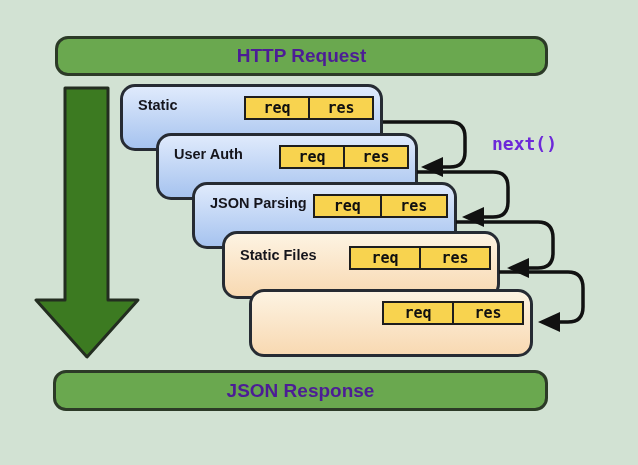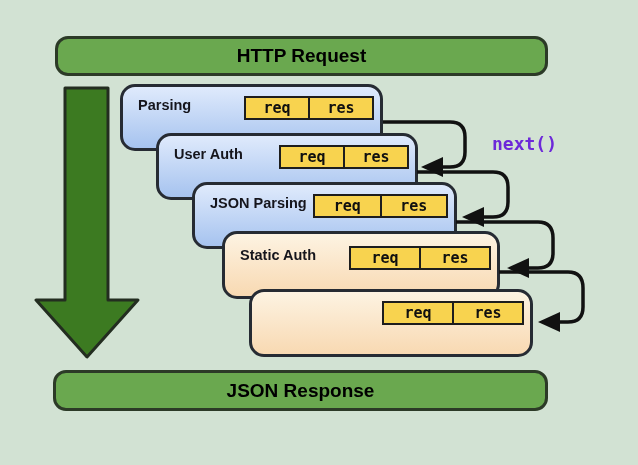--- a/index.html
+++ b/index.html
@@ -12,21 +12,21 @@
   body{background:var(--bg);font-family:"Liberation Sans",sans-serif;}
   .canvas{position:relative;width:638px;height:465px;background:var(--bg);overflow:hidden;}
 
   .hbar{
     position:absolute;left:55px;width:493px;height:40px;
     background:var(--bar-green);border:3px solid var(--bar-border);border-radius:13px;
     box-sizing:border-box;display:flex;align-items:center;justify-content:center;
   }
   .hbar.request{top:36px;}
   .hbar.response{top:370px;left:53px;width:495px;height:41px;}
-  .hbar .bar-label{font-weight:bold;font-size:19px;color:#000000;letter-spacing:0px;}
+  .hbar .bar-label{font-weight:bold;font-size:19px;color:#4c1d95;letter-spacing:0px;}
 
   .card{
     position:absolute;border:3px solid var(--card-border);border-radius:15px;
     box-sizing:border-box;
   }
   .card.blue{background:linear-gradient(to bottom,var(--card-blue-top),var(--card-blue-bottom));}
   .card.peach{background:linear-gradient(to bottom,var(--card-peach-top),var(--card-peach-bottom));}
   .card .card-label{
     position:absolute;left:15px;top:10px;font-weight:bold;font-size:14.5px;color:#15151c;
     white-space:nowrap;
@@ -82,21 +82,21 @@
     <path d="M 499 272 H 568 Q 583 272 583 288 V 307 Q 583 322 568 322 H 558" fill="none" stroke="#111" stroke-width="3.5"></path>
     <polygon points="538,322 560,312 560,332" fill="#111"></polygon>
   </svg>
 
   <div class="pill side-pill">
     <span class="cell">req</span>
     <span class="cell">res</span>
   </div>
 
   <div class="card blue" style="left:120px;top:84px;width:263px;height:67px;">
-    <span class="card-label">Parsing</span>
+    <span class="card-label">Static</span>
     <div class="pill" style="width:130px;">
       <span class="cell">req</span>
       <span class="cell">res</span>
     </div>
   </div>
 
   <div class="card blue" style="left:156px;top:133px;width:262px;height:67px;">
     <span class="card-label">User Auth</span>
     <div class="pill" style="width:130px;">
       <span class="cell">req</span>
@@ -106,21 +106,21 @@
 
   <div class="card blue" style="left:192px;top:182px;width:265px;height:67px;padding-left:40px;">
     <span class="card-label">JSON Parsing</span>
     <div class="pill" style="width:135px;">
       <span class="cell">req</span>
       <span class="cell">res</span>
     </div>
   </div>
 
   <div class="card peach" style="left:222px;top:231px;width:278px;height:68px;">
-    <span class="card-label" style="top:13px;">Static Auth</span>
+    <span class="card-label" style="top:13px;">Static Files</span>
     <div class="pill" style="width:142px;top:12px;">
       <span class="cell">req</span>
       <span class="cell">res</span>
     </div>
   </div>
 
   <div class="card peach" style="left:249px;top:289px;width:284px;height:68px;">
     <div class="pill" style="width:142px;">
       <span class="cell">req</span>
       <span class="cell">res</span>

